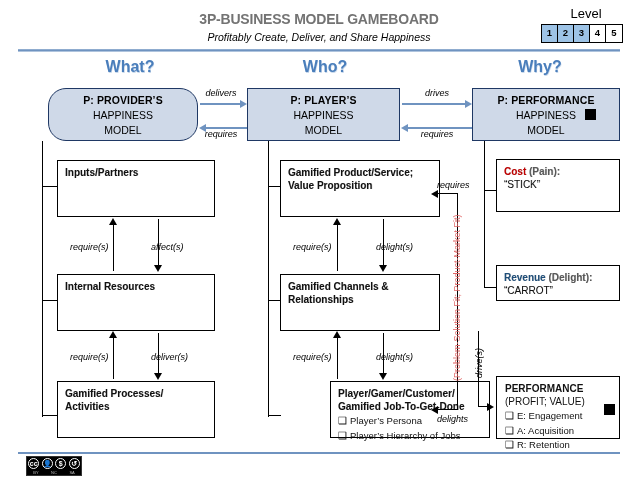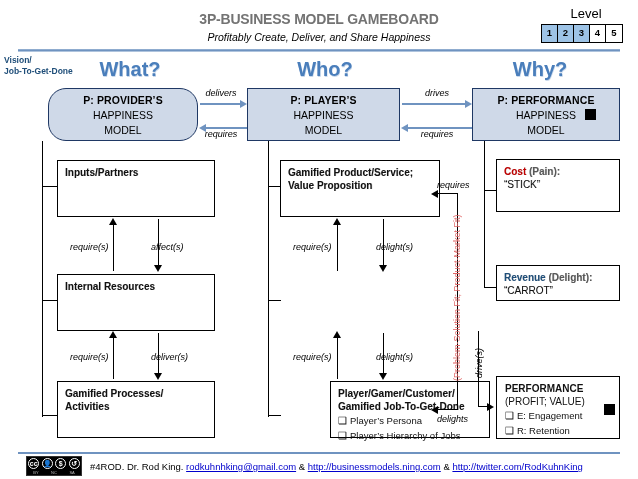--- a/index.html
+++ b/index.html
@@ -42,21 +42,21 @@
   }
   .level-cell:last-child { border-right: none; }
   .level-cell.on { background: #9dc3e6; }
 
   
   .vision {
     position: absolute; left: 4px; top: 55px; width: 120px;
     font-size: 8.5px; font-weight: bold; color: #1f4e79; line-height: 11px;
   }
   .qhead {
-    position: absolute; font-size: 20px; font-weight: bold;
+    position: absolute; font-size: 16px; font-weight: bold;
     color: #4a7ebb; text-align: center;
     text-shadow: 0.5px 0.5px 0 #c9d9ec;
   }
   .qhead.what { left: 60px;  top: 58px; width: 140px; }
   .qhead.who  { left: 255px; top: 58px; width: 140px; }
   .qhead.why  { left: 470px; top: 58px; width: 140px; }
 
   
   .pbox {
     position: absolute; border: 1.6px solid #1f3864;
@@ -154,24 +154,20 @@
 
   <div class="level-label">Level</div>
   <div class="level-track">
     <div class="level-cell on">1</div>
     <div class="level-cell on">2</div>
     <div class="level-cell on">3</div>
     <div class="level-cell">4</div>
     <div class="level-cell">5</div>
   </div>
 
-  <div class="vision">
-    <div>Vision/</div>
-    <div>Job-To-Get-Done</div>
-  </div>
   <div class="qhead what">What?</div>
   <div class="qhead who">Who?</div>
   <div class="qhead why">Why?</div>
 
   <div class="pbox" style="left:48px; top:88px; width:150px; height:53px;border-radius:18px;">
     <div class="l1">P: PROVIDER’S</div>
     <div class="l2">HAPPINESS</div>
     <div class="l3">MODEL</div>
   </div>
 
@@ -238,20 +234,24 @@
 
   <div class="ln v" style="left:268px; top:141px; height:276px;"></div>
   <div class="ln h" style="left:268px; top:186px; width:13px;"></div>
   <div class="ln h" style="left:268px; top:300px; width:13px;"></div>
   <div class="ln h" style="left:268px; top:415px; width:13px;"></div>
 
   <div class="wbox" style="left:280px; top:160px; width:160px; height:57px;">
     <div class="hd">Gamified Product/Service;</div>
     <div class="hd">Value Proposition</div>
   </div>
+  <div class="wbox" style="left:280px; top:274px; width:160px; height:57px;">
+    <div class="hd">Gamified Channels &amp;</div>
+    <div class="hd">Relationships</div>
+  </div>
   <div class="wbox" style="left:296px; top:381px; width:160px; height:57px;margin-left:34px;">
     <div class="hd">Player/Gamer/Customer/</div>
     <div class="hd">Gamified Job-To-Get-Done</div>
     <div class="chk"><span class="bx">❑</span><span>Player’s Persona</span></div>
     <div class="chk"><span class="bx">❑</span><span>Player’s Hierarchy of Jobs</span></div>
   </div>
 
   <div class="ln v" style="left:337px; top:224px; height:47px;"></div>
   <div class="arrow up" style="left:333px; top:218px;"></div>
   <div class="atxt" style="left:293px; top:242px;">require(s)</div>
@@ -296,33 +296,33 @@
 
   <div class="wbox" style="left:496px; top:265px; width:124px; height:36px;">
     <div class="hd"><span class="blue-b">Revenue</span> <span class="gray">(Delight):</span></div>
     <div class="hd blue-q" style="font-weight:normal;">“CARROT”</div>
   </div>
 
   <div class="wbox" style="left:496px; top:376px; width:124px; height:63px;padding-left:8px;">
     <div class="hd" style="text-shadow:none;">PERFORMANCE</div>
     <div class="hd" style="font-weight:normal; text-shadow:none;">(PROFIT; VALUE)</div>
     <div class="chk"><span class="bx">❑</span><span>E: Engagement</span></div>
+    <div class="chk"><span class="bx">❑</span><span>A: Acquisition</span></div>
     <div class="chk"><span class="bx">❑</span><span>R: Retention</span></div>
     <div class="blacksq" style="left:107px; top:27px;"></div>
   </div>
 
   <div class="foot-rule"></div>
   <div class="cc">
     <div class="cc-row">
       <div class="cc-ic">cc</div>
       <div class="cc-ic">👤</div>
       <div class="cc-ic">$</div>
       <div class="cc-ic">↺</div>
     </div>
     <div class="cc-sub">
       <span>BY</span>
       <span>NC</span>
       <span>SA</span>
     </div>
   </div>
-  <div class="credit"><span>#4ROD. Dr. Rod King. </span><span class="lk">rodkuhnhking@gmail.com</span><span> &amp; </span><span class="lk">http://businessmodels.ning.com</span><span> &amp; </span><span class="lk">http://twitter.com/RodKuhnKing</span></div>
 
 </div>
 
 </body></html>

